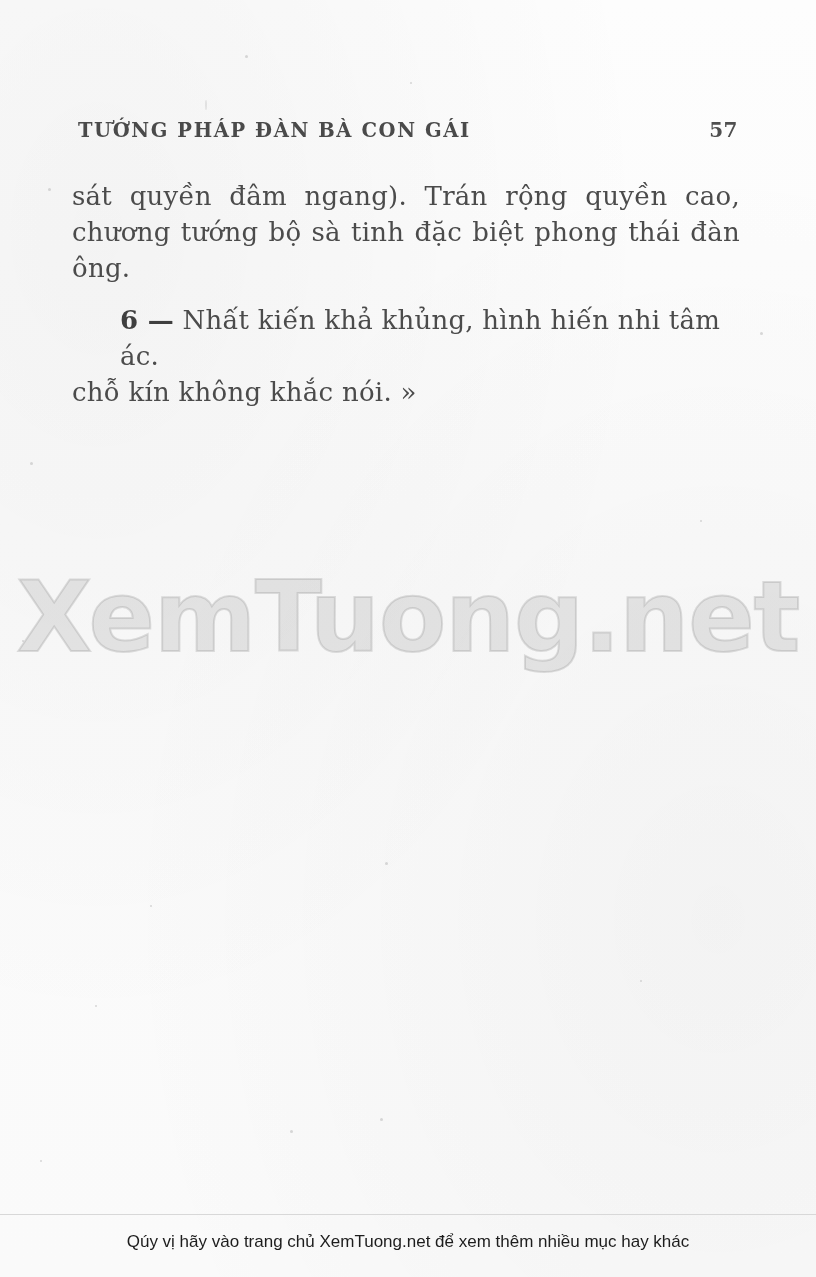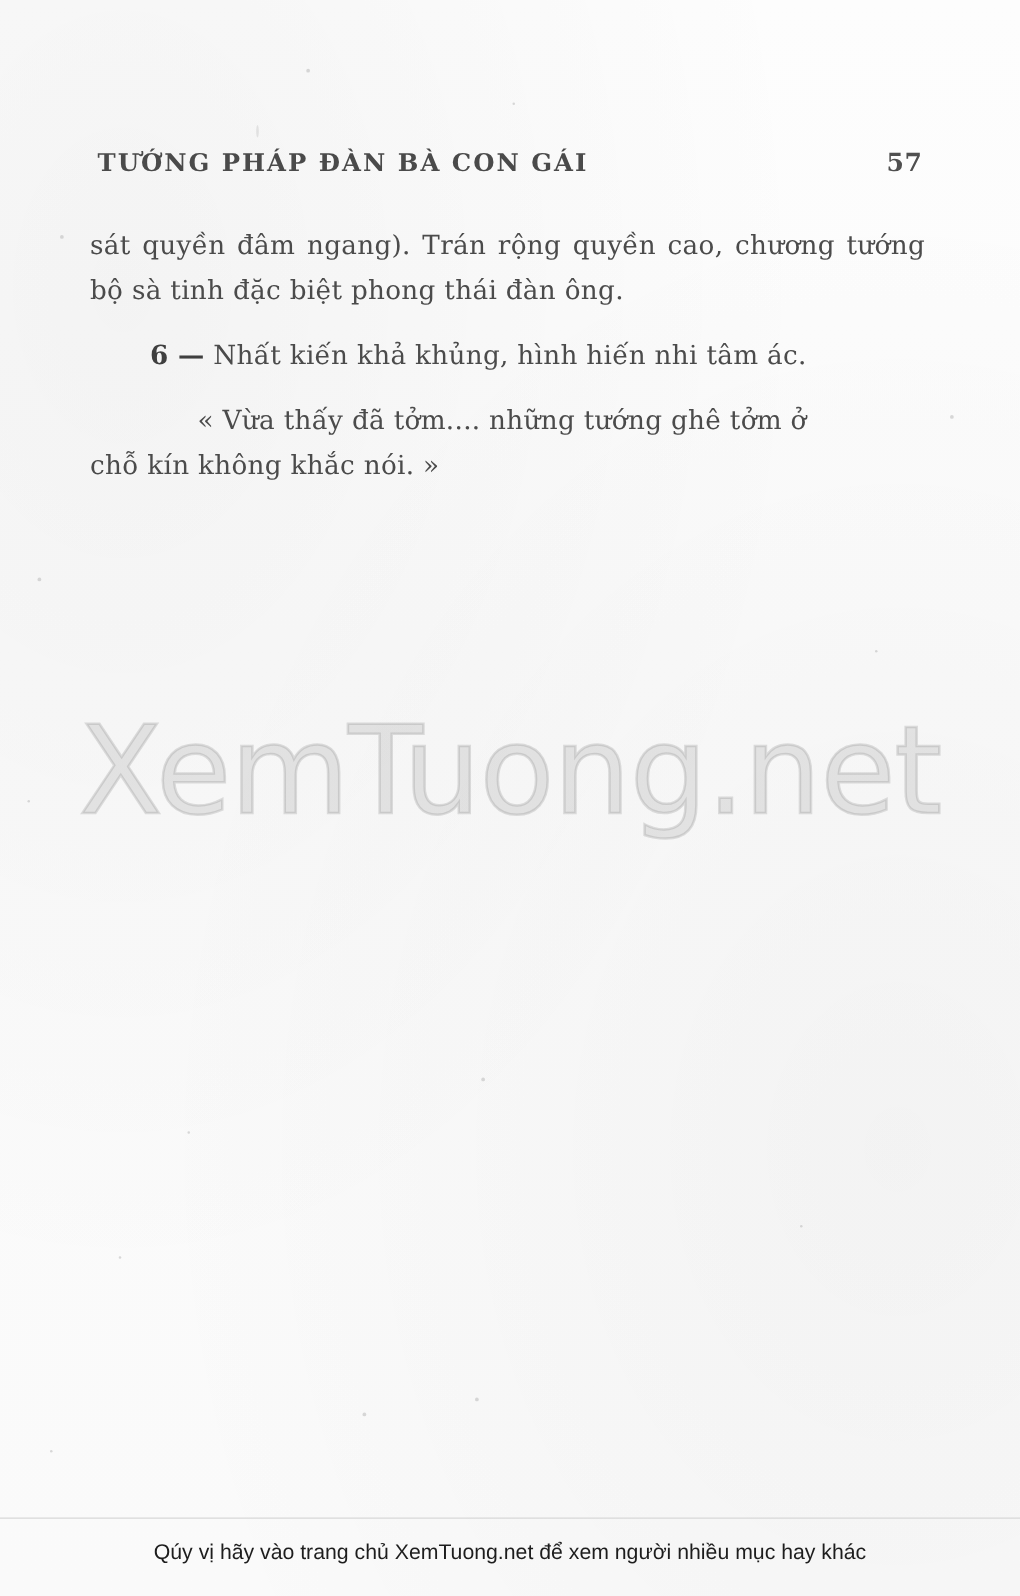--- a/index.html
+++ b/index.html
@@ -62,21 +62,21 @@
 
   
   .body-block {
     position: absolute;
     left: 72px;
     top: 178px;
     width: 668px;
   }
   p {
     margin: 0;
-    font-size: 21px;
+    font-size: 26px;
     line-height: 36px;
     color: #4b4b4b;
     letter-spacing: 0.25px;
     font-family: "DejaVu Serif", serif;
   }
   .justify {
     text-align: justify;
     text-align-last: left;
   }
   .p-cont {
@@ -105,21 +105,21 @@
 
   
   .watermark {
     position: absolute;
     left: 0;
     top: 560px;
     width: 816px;
     text-align: center;
     font-family: "DejaVu Sans", sans-serif;
     font-size: 98px;
-    font-weight: 400;
+    font-weight: 700;
     letter-spacing: -1px;
     color: rgba(120,120,120,0.16);
     -webkit-text-stroke: 2px rgba(120,120,120,0.22);
     user-select: none;
     white-space: nowrap;
   }
 
   
   .footer-rule {
     position: absolute;
@@ -170,21 +170,20 @@
 <div class="body-block">
 
   <p class="justify p-cont">sát quyền đâm ngang). Trán rộng quyền cao, chương tướng bộ sà tinh đặc biệt phong thái đàn ông.</p>
 
   <p class="p-item">
     <span class="num">6 —</span>
     <span>Nhất kiến khả khủng, hình hiến nhi tâm ác.</span>
   </p>
 
 
-  <p class="p-quote-wide justify">« Vừa thấy đã tởm.... những tướng ghê tởm ở</p>
   <p class="p-quote-run">chỗ kín không khắc nói. »</p>
 
 </div>
 
 <div class="watermark">XemTuong.net</div>
 
 <div class="footer-rule"></div>
-<div class="footer">Qúy vị hãy vào trang chủ XemTuong.net để xem người nhiều mục hay khác</div>
+<div class="footer">Qúy vị hãy vào trang chủ XemTuong.net để xem thêm nhiều mục hay khác</div>
 
 </body></html>

